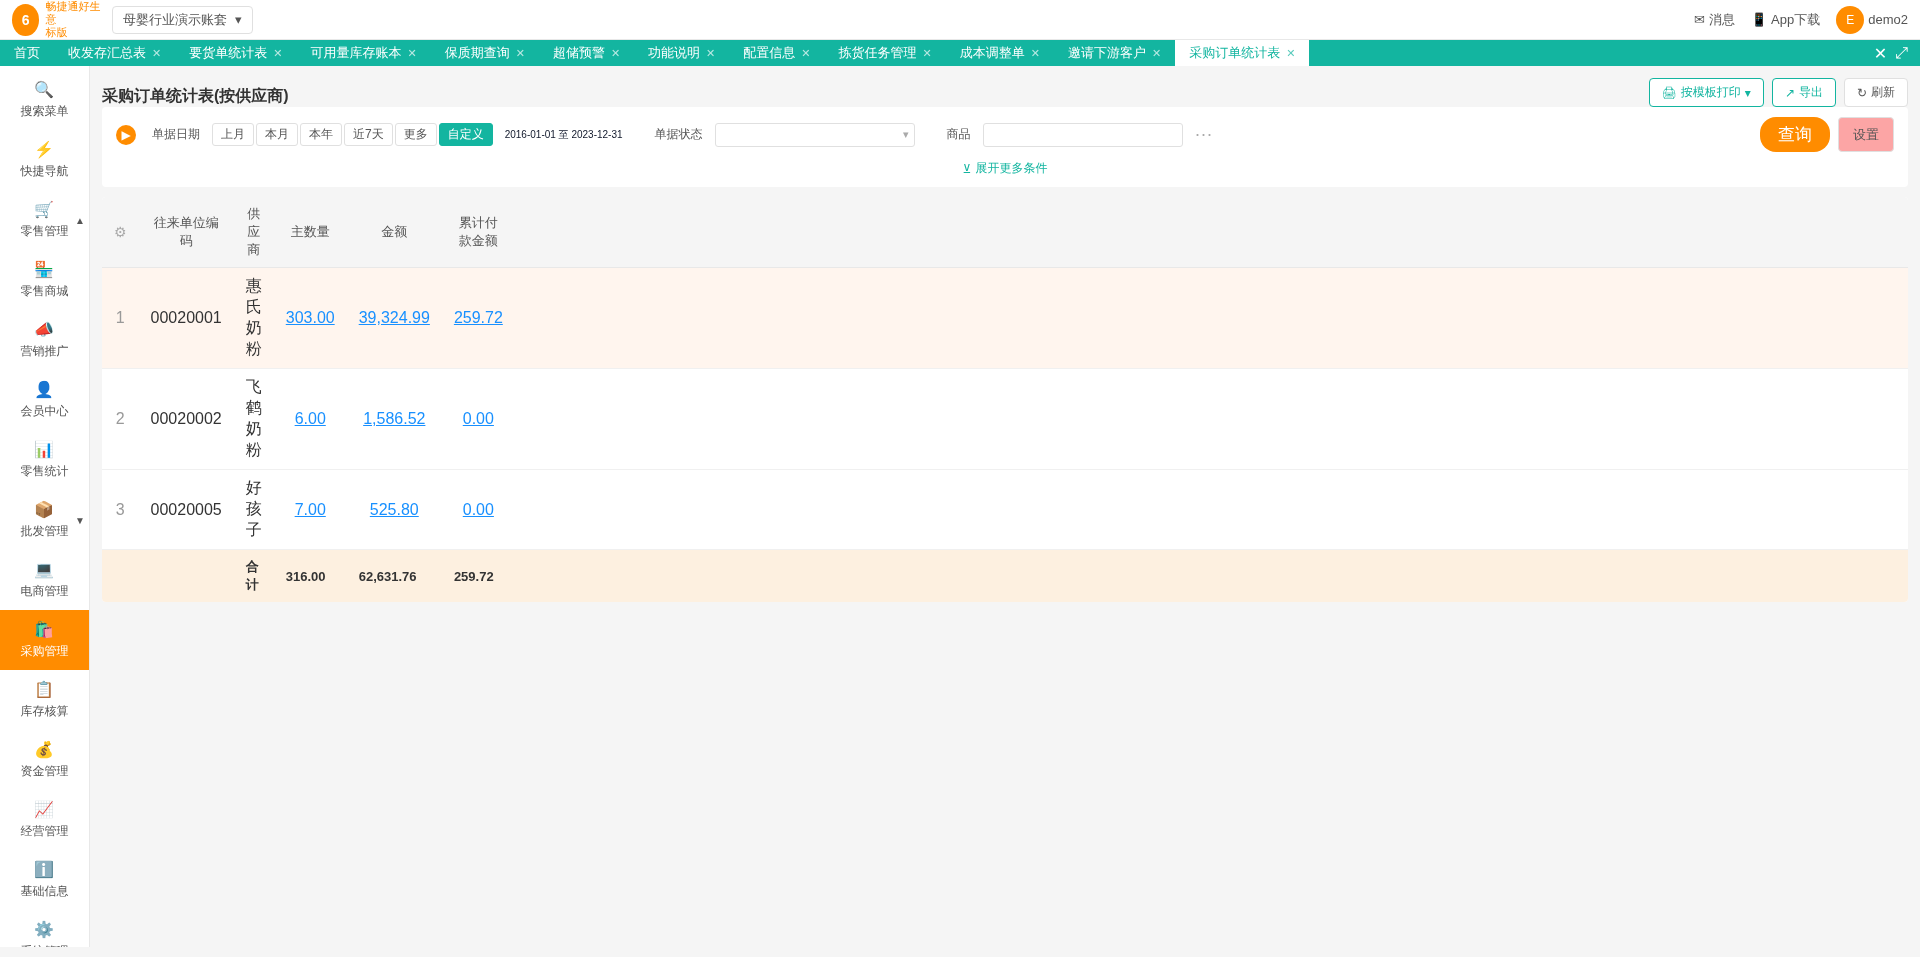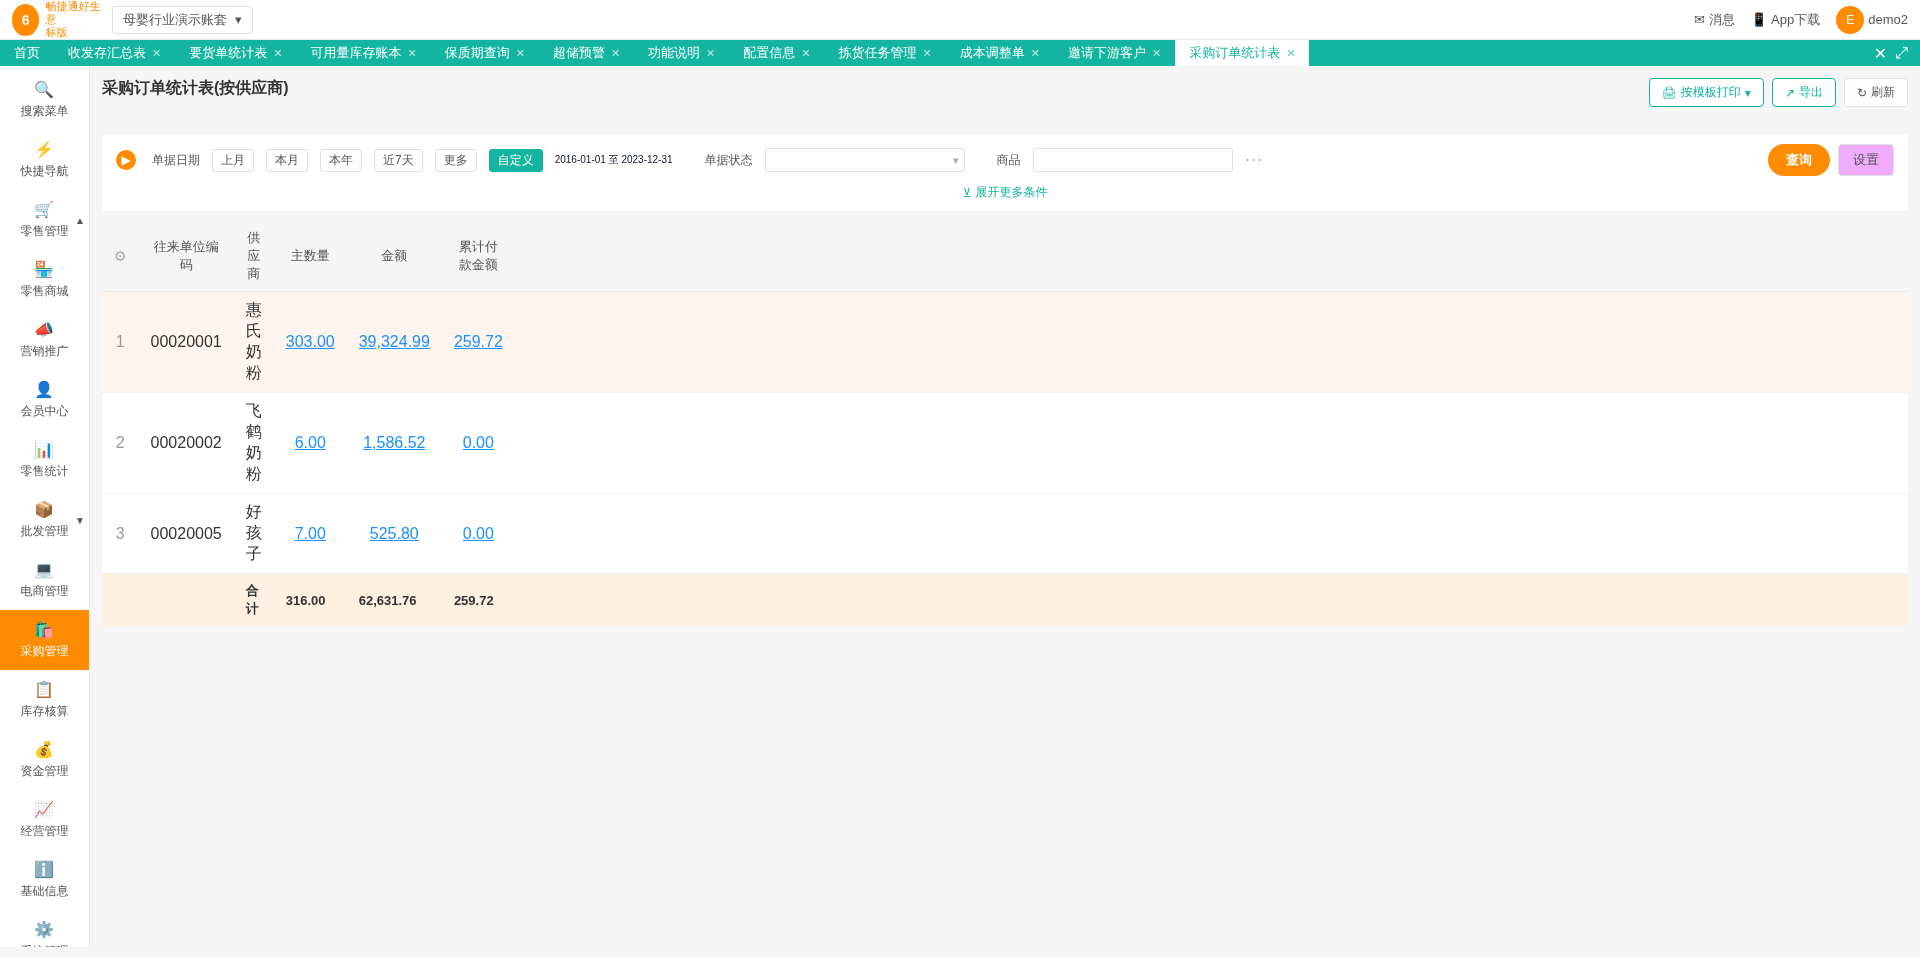--- a/index.html
+++ b/index.html
@@ -27,42 +27,42 @@
 
     
     .sidebar { width: 90px; background: #fff; border-right: 1px solid #e8e8e8; display: flex; flex-direction: column; padding-top: 4px; overflow-y: auto; }
     .sidebar-item { padding: 10px 6px; text-align: center; cursor: pointer; font-size: 12px; color: #555; display: flex; flex-direction: column; align-items: center; gap: 2px; position: relative; }
     .sidebar-item.active { background: #ff8c00; color: #fff; }
     .sidebar-item .s-icon { font-size: 16px; margin-bottom: 2px; }
     .sidebar-arrow { font-size: 10px; position: absolute; right: 4px; top: 50%; transform: translateY(-50%); }
 
     
     .content { flex: 1; background: #f5f5f5; overflow: auto; padding: 12px; }
-    .page-header { display: flex; align-items: flex-start; justify-content: space-between; margin-bottom: 27px; }
+    .page-header { display: flex; align-items: flex-end; justify-content: space-between; margin-bottom: 0; }
     .page-title { font-size: 16px; font-weight: bold; color: #333; }
     .header-actions { display: flex; align-items: center; gap: 8px; }
     .btn-template { border: 1px solid #13b5a0; color: #13b5a0; background: #fff; padding: 5px 12px; border-radius: 4px; cursor: pointer; display: flex; align-items: center; gap: 4px; font-size: 12px; }
     .btn-export { border: 1px solid #13b5a0; color: #13b5a0; background: #fff; padding: 5px 12px; border-radius: 4px; cursor: pointer; font-size: 12px; display: flex; align-items: center; gap: 4px; }
     .btn-refresh { border: 1px solid #e0e0e0; color: #555; background: #fff; padding: 5px 12px; border-radius: 4px; cursor: pointer; font-size: 12px; display: flex; align-items: center; gap: 4px; }
 
     
     .filter-area { background: #fff; border-radius: 4px; padding: 10px 14px; margin-bottom: 10px; }
     .filter-row { display: flex; align-items: center; gap: 12px; flex-wrap: wrap; }
     .filter-label { font-size: 12px; color: #555; white-space: nowrap; }
-    .filter-date-btns { display: flex; align-items: center; gap: 12px; }
+    .filter-date-btns { display: flex; align-items: center; gap: 2px; }
     .date-btn { padding: 2px 8px; border: 1px solid #e0e0e0; border-radius: 3px; background: #fff; font-size: 12px; cursor: pointer; color: #555; }
     .date-btn.custom { background: #13b5a0; color: #fff; border-color: #13b5a0; }
     .date-range { font-size: 10px; color: #0f172a; }
     .filter-select { border: 1px solid #e0e0e0; border-radius: 3px; padding: 4px 24px 4px 8px; font-size: 12px; width: 200px; background: #fff; cursor: pointer; position: relative; appearance: none; color: #555; }
     .filter-select-wrapper { position: relative; display: inline-flex; align-items: center; }
     .filter-select-wrapper::after { content: "▾"; position: absolute; right: 6px; pointer-events: none; color: #aaa; font-size: 11px; }
     .filter-input { border: 1px solid #e0e0e0; border-radius: 3px; padding: 4px 8px; font-size: 12px; width: 200px; color: #555; }
     .filter-dots { color: #aaa; cursor: pointer; font-size: 18px; line-height: 1; margin-top: -2px; }
-    .btn-search { background: #ff8c00; color: #fff; border: none; padding: 6px 18px; border-radius: 16px; cursor: pointer; font-size: 13px; font-weight: bold; }
-    .btn-setting { background: #f0abfc; color: #555; border: 1px solid #e0e0e0; padding: 6px 14px; border-radius: 4px; cursor: pointer; font-size: 13px; }
+    .btn-search { background: #ff8c00; color: #fff; border: none; padding: 6px 18px; border-radius: 16px; cursor: pointer; font-size: 17px; }
+    .btn-setting { background: #fca5a5; color: #555; border: 1px solid #e0e0e0; padding: 6px 14px; border-radius: 4px; cursor: pointer; font-size: 13px; }
     .expand-row { display: flex; justify-content: center; margin-top: 8px; }
     .expand-btn { color: #13b5a0; font-size: 12px; cursor: pointer; display: flex; align-items: center; gap: 4px; }
     .filter-left-toggle { background: #ff8c00; color: #fff; border: none; width: 20px; height: 20px; border-radius: 50%; font-size: 12px; cursor: pointer; display: flex; align-items: center; justify-content: center; margin-right: 4px; flex-shrink: 0; }
 
     
     .table-wrap { background: #fff; border-radius: 4px; overflow: hidden; }
     table { width: 100%; border-collapse: collapse; }
     thead th { background: #f5f5f5; padding: 8px 12px; text-align: center; font-size: 13px; color: #555; border-bottom: 1px solid #e8e8e8; font-weight: normal; }
     thead th:first-child { width: 40px; }
     tbody td { padding: 8px 12px; text-align: center; font-size: 16px; color: #333; border-bottom: 1px solid #f0f0f0; }

